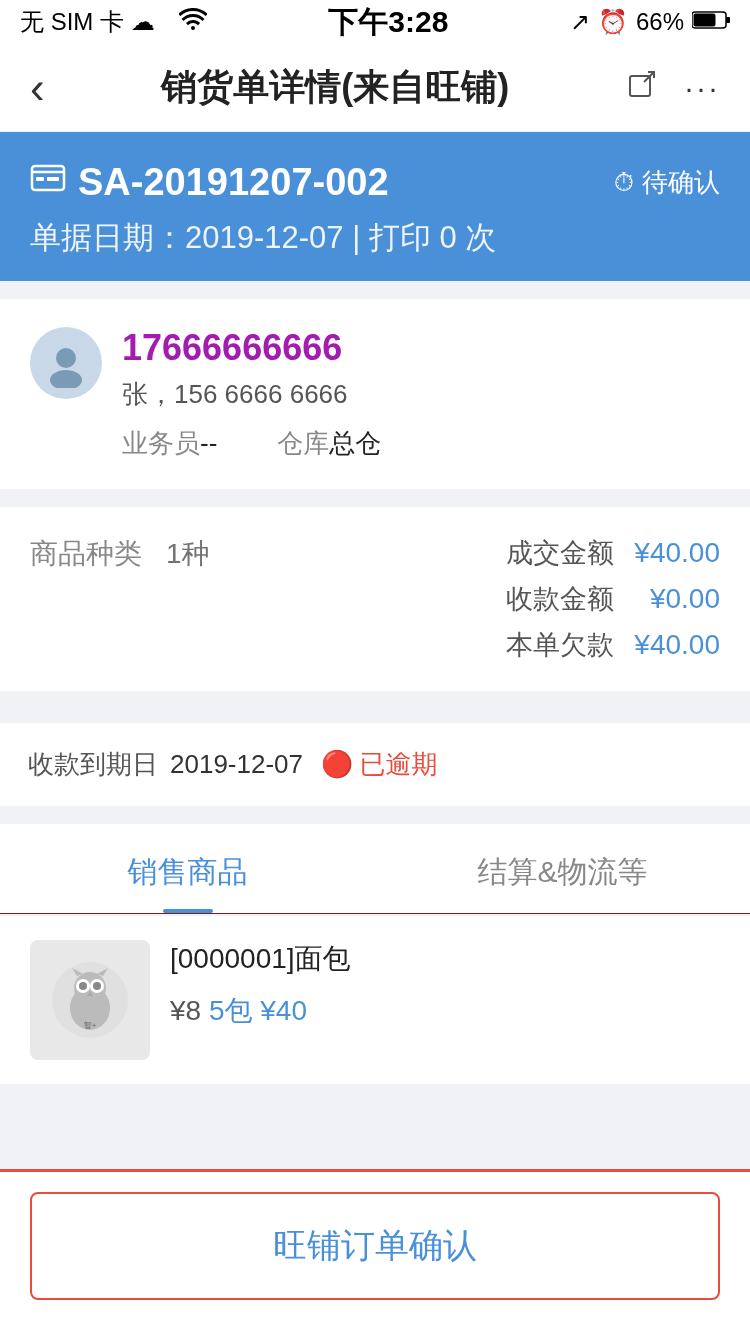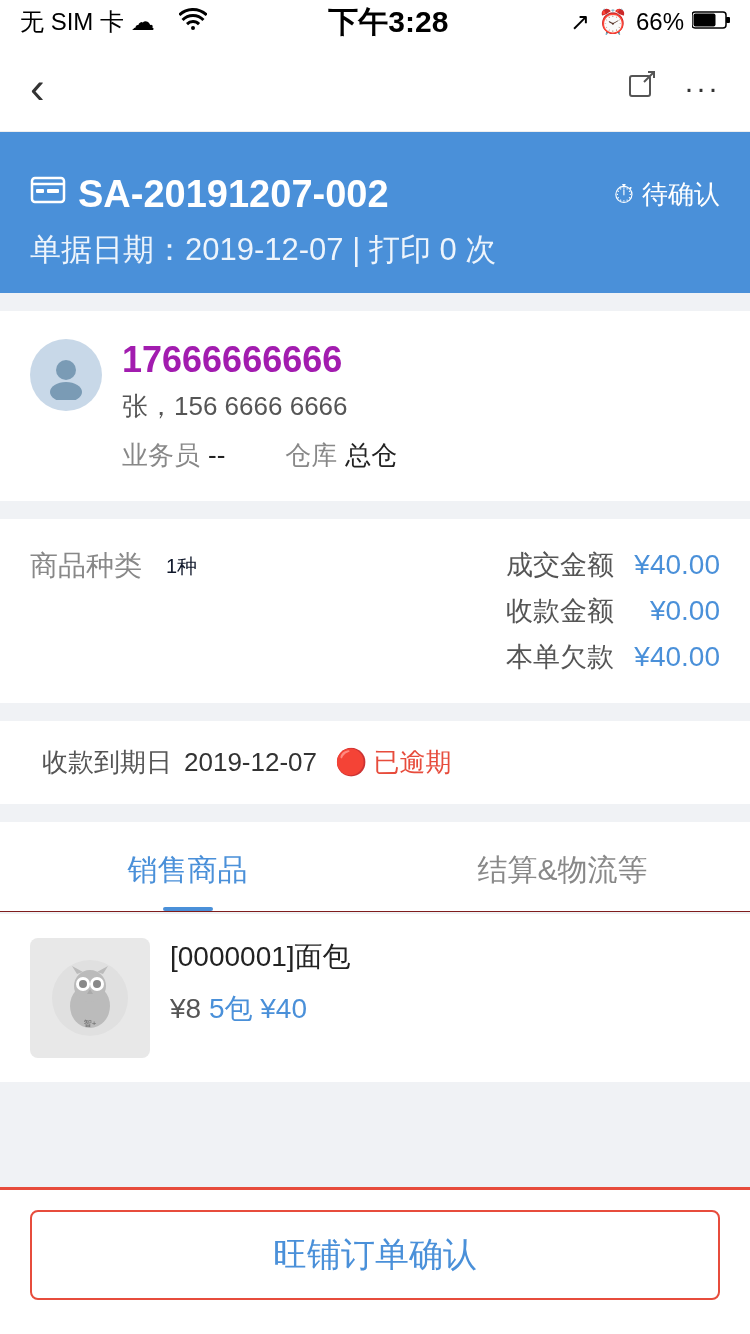--- a/index.html
+++ b/index.html
@@ -41,21 +41,21 @@
       font-size: 36px;
       font-weight: 600;
       color: #222;
     }
     .nav-actions { display: flex; align-items: center; gap: 24px; }
     .nav-icon { font-size: 36px; color: #555; cursor: pointer; }
 
     
     .header-card {
       background: #4A90D9;
-      padding: 40px 30px 22px;
+      padding: 28px 30px 22px;
       margin-top: 0;
     }
     .header-card-top {
       display: flex;
       justify-content: space-between;
       align-items: center;
       margin-bottom: 12px;
     }
     .order-id {
       font-size: 38px;
@@ -111,60 +111,60 @@
       font-size: 26px;
       color: #555;
       margin-bottom: 14px;
     }
     .customer-meta {
       display: flex;
       gap: 60px;
       font-size: 26px;
       color: #555;
     }
-    .meta-item { display: flex; gap: 8px; align-items: center; }
+    .meta-item { display: flex; align-items: center; }
     .meta-label { color: #888; }
     .meta-value { color: #222; }
 
     
     .amounts-section {
       background: #fff;
       margin-top: 18px;
       padding: 28px 30px;
       display: flex;
       justify-content: space-between;
       align-items: flex-start;
     }
     .amounts-left {
       display: flex;
       align-items: center;
       gap: 24px;
       font-size: 28px;
       color: #555;
     }
     .amounts-label { color: #888; }
-    .product-count { color: #0f172a; font-size: 20px; }
+    .product-count { color: #737373; font-size: 28px; }
     .amounts-right { text-align: right; }
     .amount-row {
       display: flex;
       justify-content: flex-end;
       align-items: center;
       gap: 16px;
       margin-bottom: 10px;
       font-size: 27px;
     }
     .amount-row:last-child { margin-bottom: 0; }
     .amount-key { color: #555; }
     .amount-val { color: #4A90D9; font-size: 28px; font-weight: 500; min-width: 90px; text-align: right; }
 
     
     .due-date-section {
       background: #fff;
-      margin-top: 18px;
-      padding: 24px 42px;
+      margin-top: 32px;
+      padding: 24px 28px;
       display: flex;
       align-items: center;
       gap: 12px;
       font-size: 26px;
     }
     .due-label { color: #555; }
     .due-date { color: #333; }
     .overdue-badge {
       display: flex;
       align-items: center;
@@ -253,21 +253,21 @@
       position: fixed;
       bottom: 0;
       left: 0;
       width: 750px;
       background: #fff;
       padding: 20px 30px 34px;
       border-top: 3px solid #e74c3c;
     }
     .confirm-btn {
       width: 100%;
-      height: 90px;
+      height: 108px;
       border: 2px solid #e74c3c;
       background: #fff;
       color: #4A90D9;
       font-size: 34px;
       font-weight: 500;
       border-radius: 8px;
       cursor: pointer;
       display: flex;
       align-items: center;
       justify-content: center;
@@ -295,20 +295,21 @@
           <rect x="0" y="2" width="34" height="16" rx="3" ry="3" fill="none" stroke="#000" stroke-width="1.5"></rect>
           <rect x="34" y="7" width="4" height="6" rx="1" fill="#000"></rect>
           <rect x="1.5" y="3.5" width="22" height="13" rx="2" fill="#000"></rect>
         </svg>
     </span>
   </div>
 </div>
 
 <div class="nav-bar">
   <span class="nav-icon" style="font-size:44px;font-weight:300;color:#333;">‹</span>
+  <span class="nav-title">销货单详情(来自旺铺)</span>
   <div class="nav-actions">
     <span class="nav-icon">
       <svg width="34" height="34" viewBox="0 0 34 34">
           <rect x="4" y="10" width="20" height="20" rx="2" fill="none" stroke="#555" stroke-width="2"></rect>
           <path d="M22 6h6v6" stroke="#555" stroke-width="2" fill="none"></path>
           <line x1="28" y1="6" x2="18" y2="16" stroke="#555" stroke-width="2"></line>
         </svg>
     </span>
     <span class="nav-icon" style="font-size:30px;letter-spacing:2px;color:#333;">···</span>
   </div>

